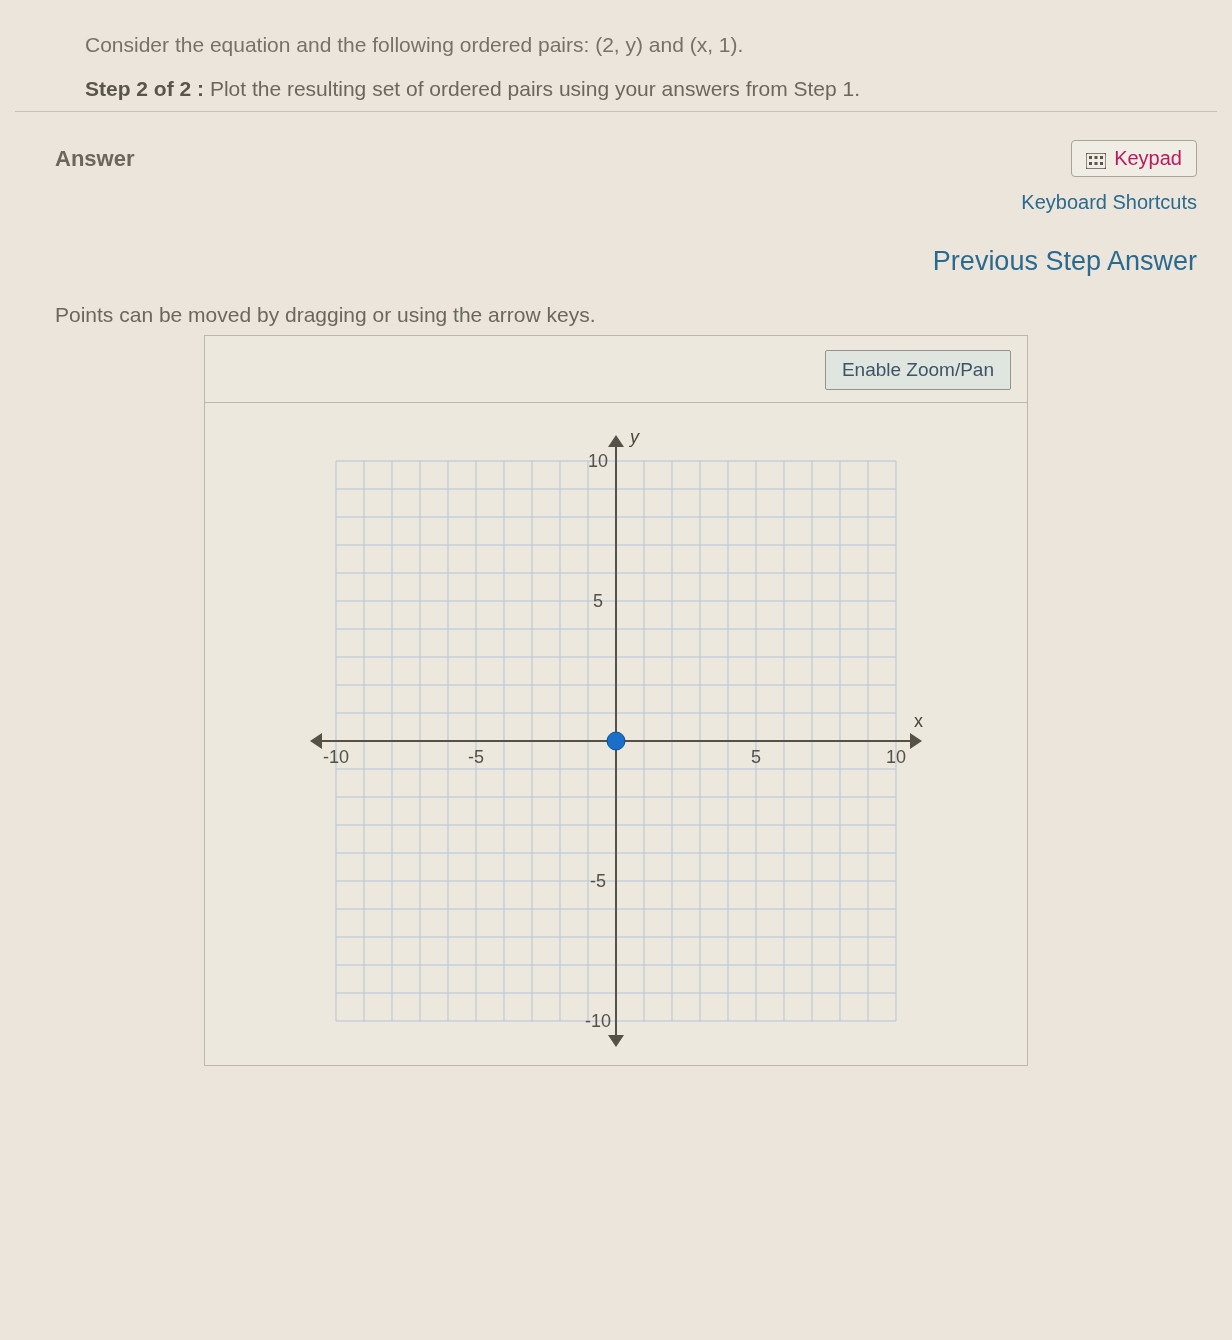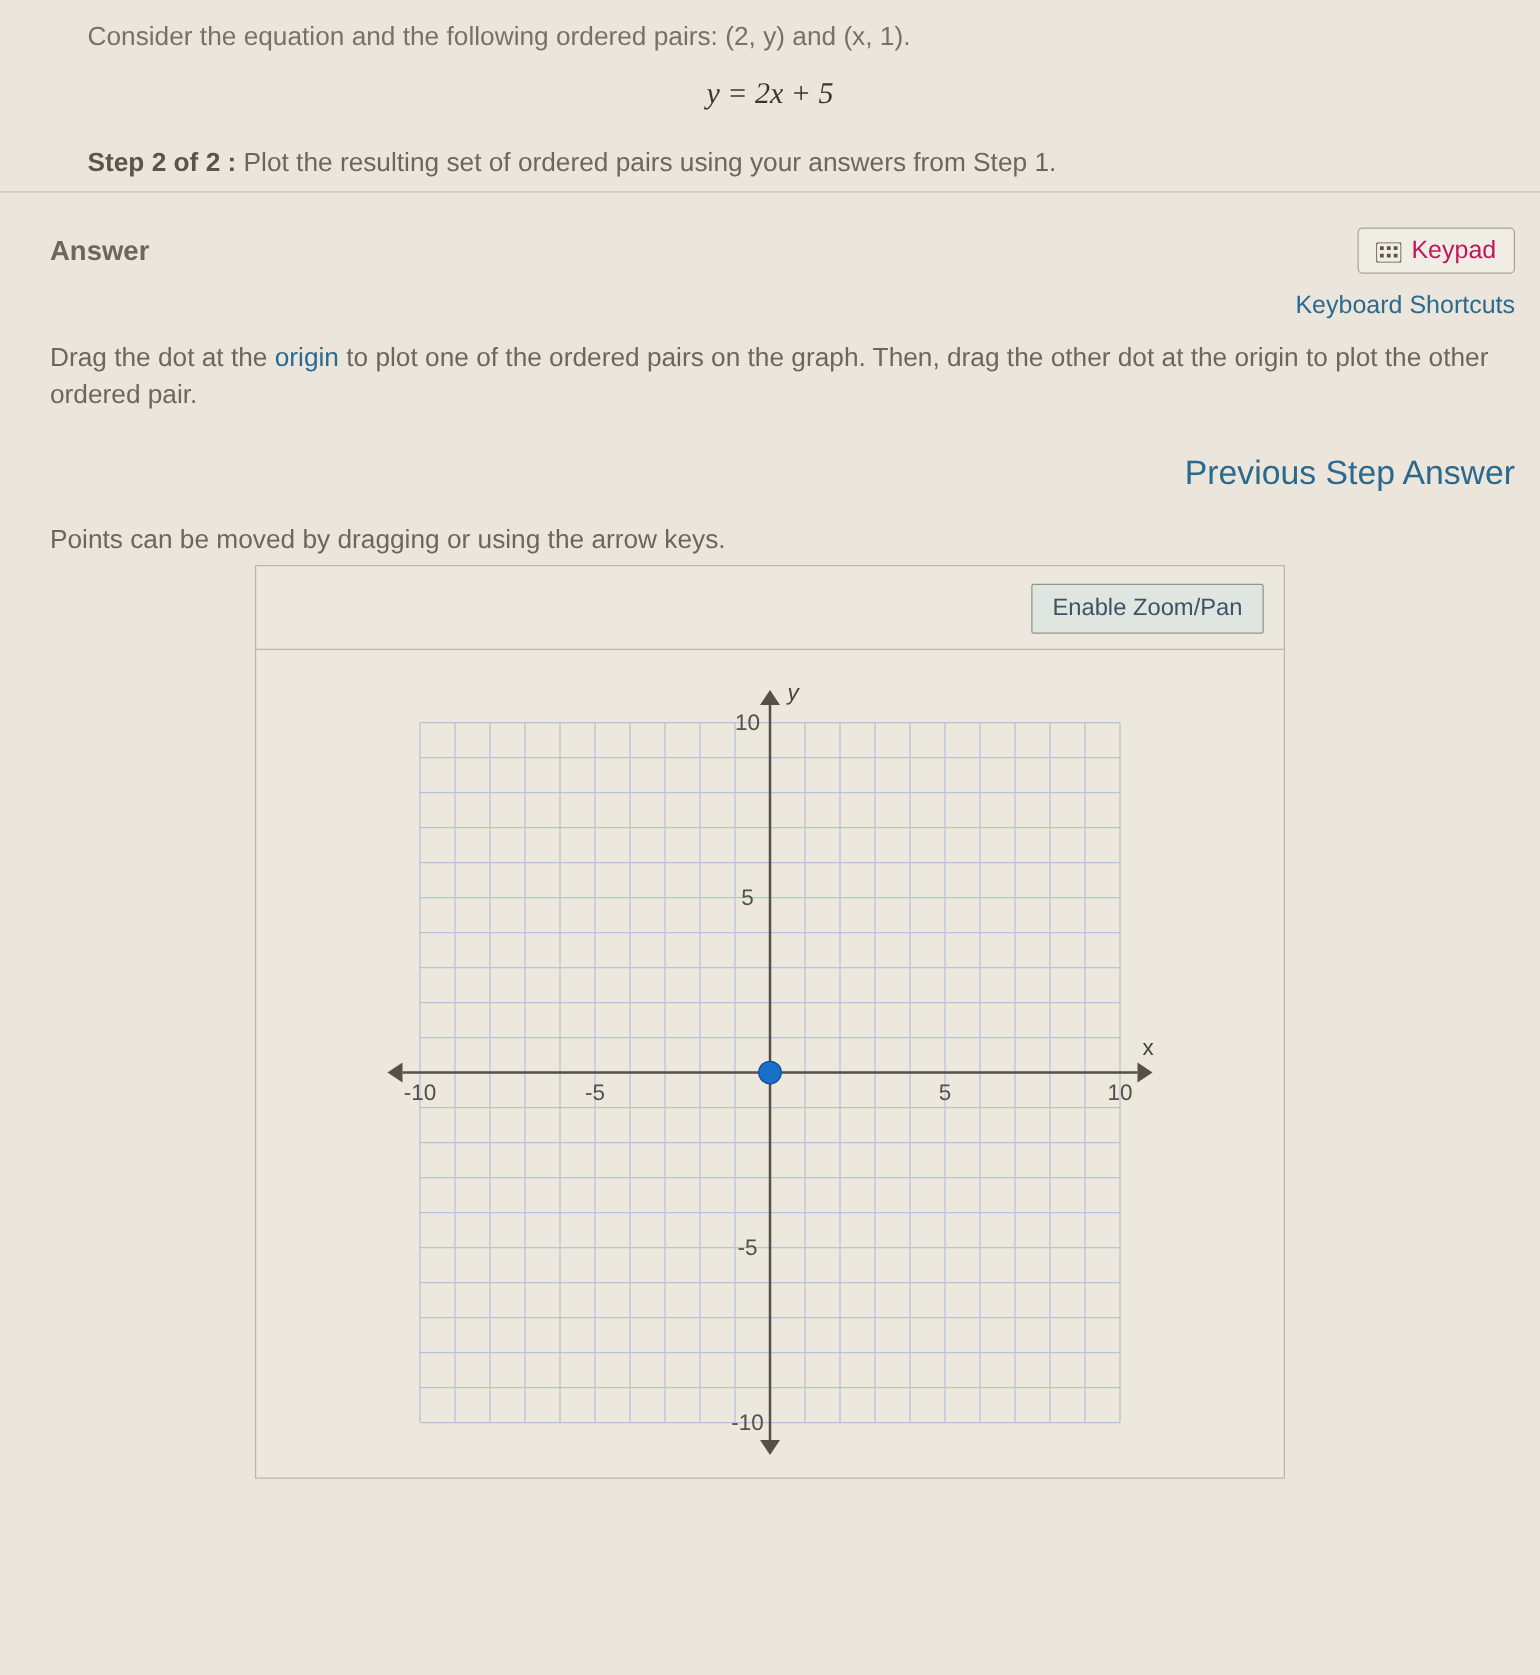--- a/index.html
+++ b/index.html
@@ -6,21 +6,21 @@
 body {
   font-family: "Helvetica Neue", Arial, sans-serif;
   background: #ebe5db;
   width: 1232px;
   height: 1340px;
   overflow: hidden;
   position: relative;
 }
 .page {
   background: #ebe5db;
-  padding: 0;
+  padding: 15px;
 }
 .question-area {
   padding: 18px 70px 0 70px;
 }
 .prompt {
   color: #777269;
   font-size: 21px;
   margin-bottom: 20px;
 }
 .equation {
@@ -134,21 +134,20 @@
 .axis-label { fill: #4a453b; font-size: 18px; font-family: Arial, sans-serif; }
 .tick-label { fill: #555048; font-size: 18px; font-family: Arial, sans-serif; text-anchor: middle; }
 .origin-dot { fill: #1a6fc9; stroke: #0d4f96; stroke-width: 1; }
 </style>
 </head>
 <body>
 
 <div class="page">
   <div class="question-area">
     <div class="prompt">Consider the equation and the following ordered pairs: (2, y) and (x, 1).</div>
-    <div class="equation">y = 2x + 5</div>
     <div class="step-line">
       <b>Step 2 of 2 :</b>
       <span>Plot the resulting set of ordered pairs using your answers from Step 1.</span>
     </div>
   </div>
 
   <div class="divider"></div>
 
   <div class="answer-row">
     <div class="answer-label">Answer</div>
@@ -163,23 +162,20 @@
           <rect x="8.5" y="9" width="3" height="3" fill="#5c5449"></rect>
           <rect x="14" y="9" width="3" height="3" fill="#5c5449"></rect>
         </svg>
       </span>
       <span>Keypad</span>
     </button>
   </div>
 
   <div class="shortcuts-link">Keyboard Shortcuts</div>
 
-  <div class="instruction">
-    <span>Drag the dot at the </span><span class="origin">origin</span><span> to plot one of the ordered pairs on the graph. Then, drag the other dot at the origin to plot the other ordered pair.</span>
-  </div>
 
   <div class="prev-step">Previous Step Answer</div>
 
   <div class="points-hint">Points can be moved by dragging or using the arrow keys.</div>
 
   <div class="graph-wrap">
     <div class="graph-header">
       <button class="zoom-btn">Enable Zoom/Pan</button>
     </div>
     <div class="graph-inner">

